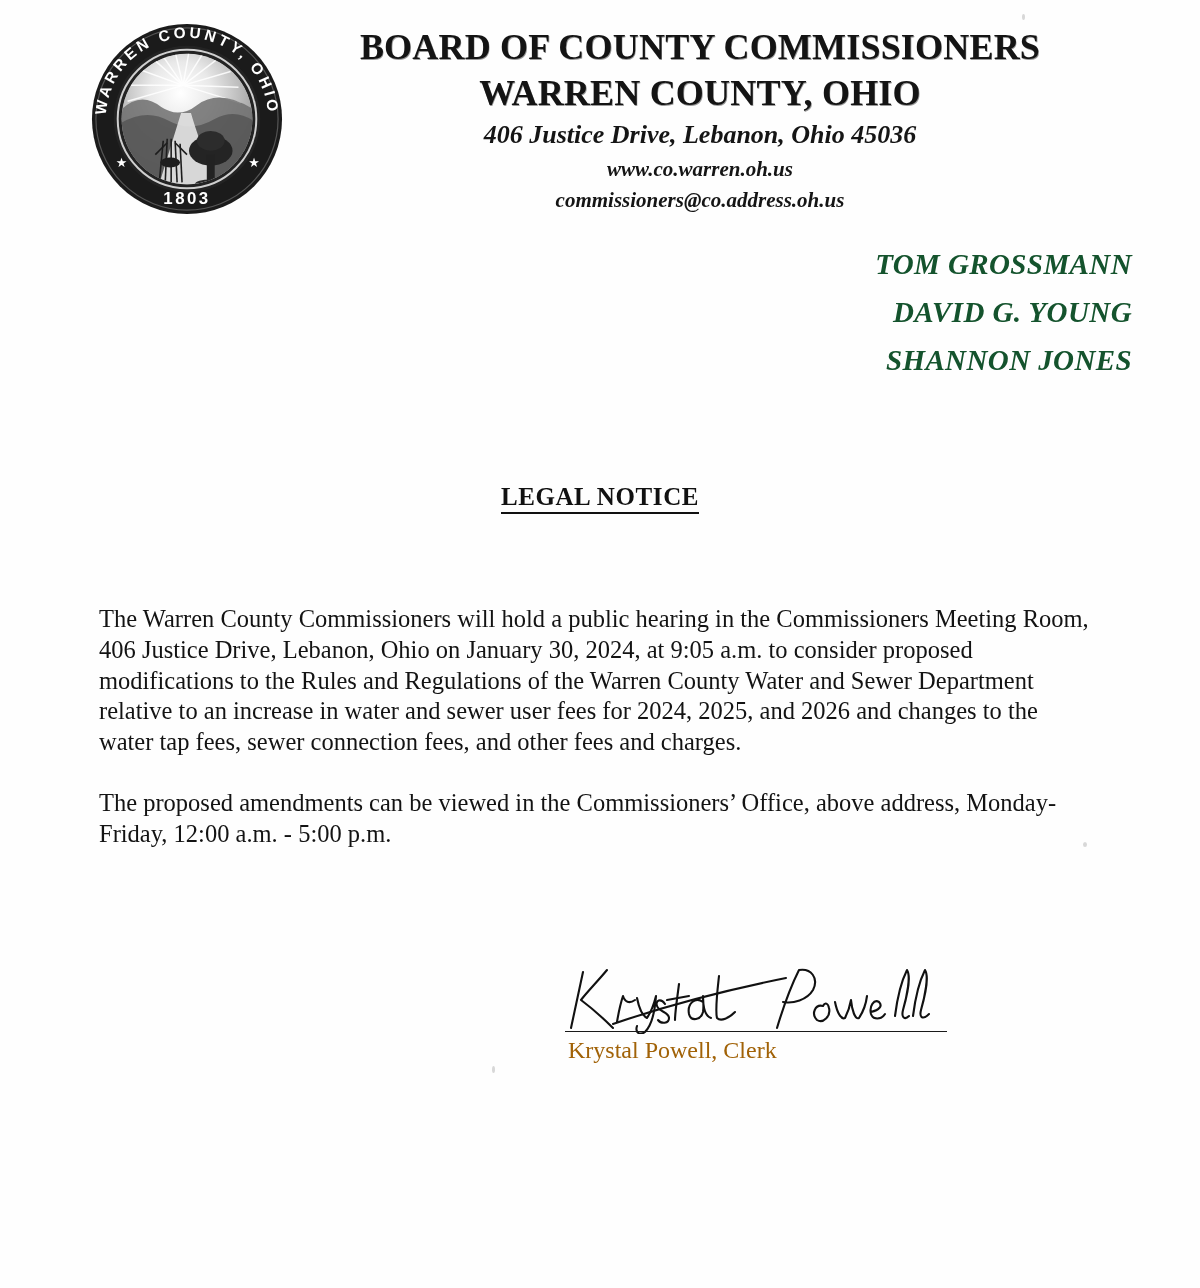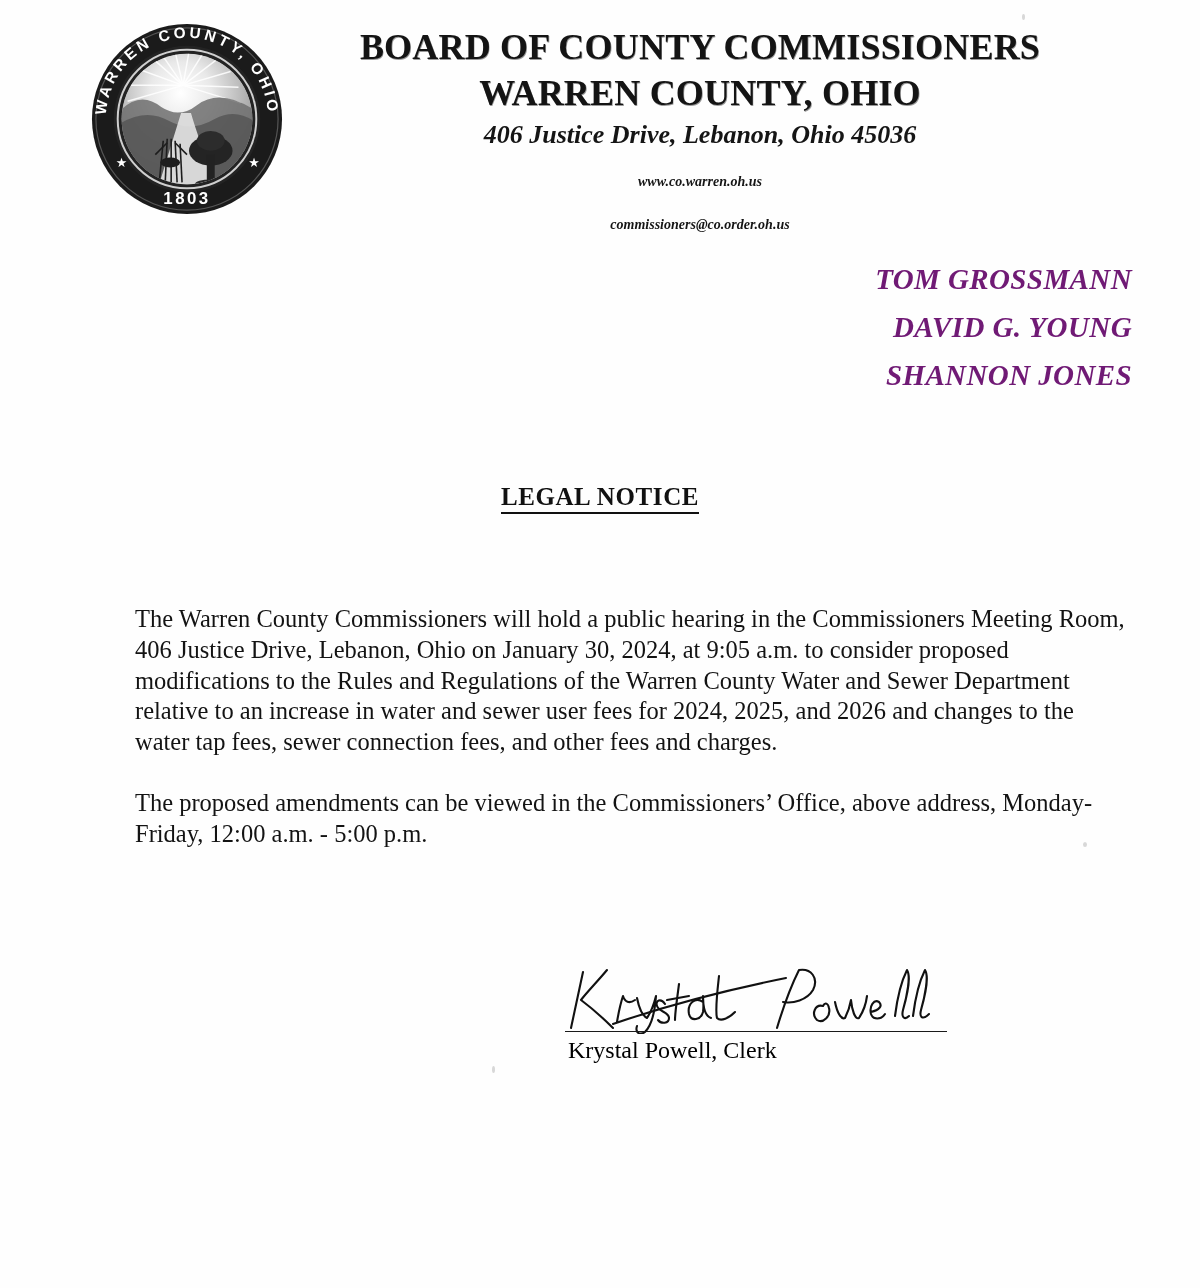--- a/index.html
+++ b/index.html
@@ -52,25 +52,24 @@
     font-weight: bold;
     font-style: italic;
     font-size: 26px;
     line-height: 38px;
     white-space: nowrap;
     color: #151515;
   }
   .hdr-line4, .hdr-line5 {
     font-weight: bold;
     font-style: italic;
-    font-size: 14px;
+    font-size: 21px;
     line-height: 31px;
     white-space: nowrap;
     color: #151515;
-    margin-top: 12px;
   }
 
   .contact-block {
     position: absolute;
     left: 86px;
     top: 238px;
     font-weight: bold;
     font-style: italic;
     font-size: 17px;
     line-height: 31px;
@@ -81,22 +80,21 @@
   .commissioners-block {
     position: absolute;
     right: 68px;
     top: 240px;
     text-align: right;
     font-weight: bold;
     font-style: italic;
     font-size: 29px;
     line-height: 48px;
     letter-spacing: 0.4px;
-    color: #701a75;
-    margin-top: 15px;
+    color: #14532d;
   }
 
   
   .legal-notice {
     position: absolute;
     left: 0;
     right: 0;
     top: 483px;
     text-align: center;
   }
@@ -112,21 +110,20 @@
 
   
   .body-block {
     position: absolute;
     left: 99px;
     top: 604px;
     width: 995px;
     font-size: 24.5px;
     line-height: 30.8px;
     color: #131313;
-    margin-left: 36px;
   }
   .body-block p { margin: 0 0 30px 0; }
   .body-block p:last-child { margin-bottom: 0; }
 
   
   .signature-area {
     position: absolute;
     left: 563px;
     top: 966px;
     width: 400px;
@@ -147,21 +144,21 @@
     width: 382px;
     height: 0;
     border-top: 1.6px solid #1a1a1a;
   }
   .sig-name {
     position: absolute;
     left: 5px;
     top: 69px;
     font-size: 24px;
     line-height: 30px;
-    color: #000000;
+    color: #a16207;
     white-space: nowrap;
   }
 
   
   .speck {
     position: absolute;
     background: #d8d8d8;
     border-radius: 50%;
   }
 </style>
@@ -243,21 +240,21 @@
       <text x="28" y="152" font-size="13" fill="#ffffff">★</text>
       <text x="162" y="152" font-size="13" fill="#ffffff">★</text>
     </svg>
   </div>
 
   <div class="header-block">
     <div class="hdr-line1">BOARD OF COUNTY COMMISSIONERS</div>
     <div class="hdr-line2">WARREN COUNTY, OHIO</div>
     <div class="hdr-line3">406 Justice Drive, Lebanon, Ohio  45036</div>
     <div class="hdr-line4">www.co.warren.oh.us</div>
-    <div class="hdr-line5">commissioners@co.order.oh.us</div>
+    <div class="hdr-line5">commissioners@co.address.oh.us</div>
   </div>
 
 
   <div class="commissioners-block">
     <div>TOM GROSSMANN</div>
     <div>DAVID G. YOUNG</div>
     <div>SHANNON JONES</div>
   </div>
 
   <div class="legal-notice">

